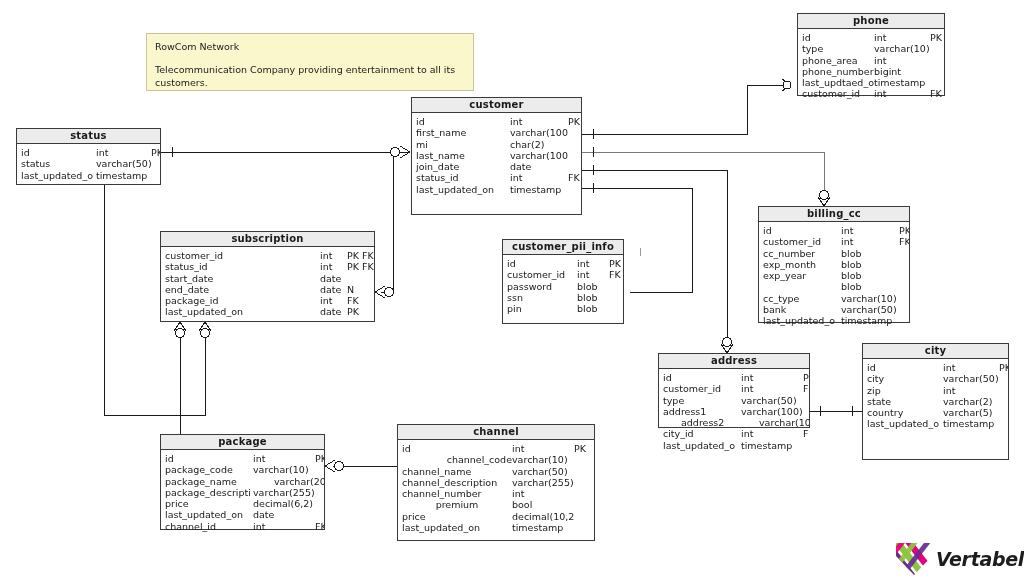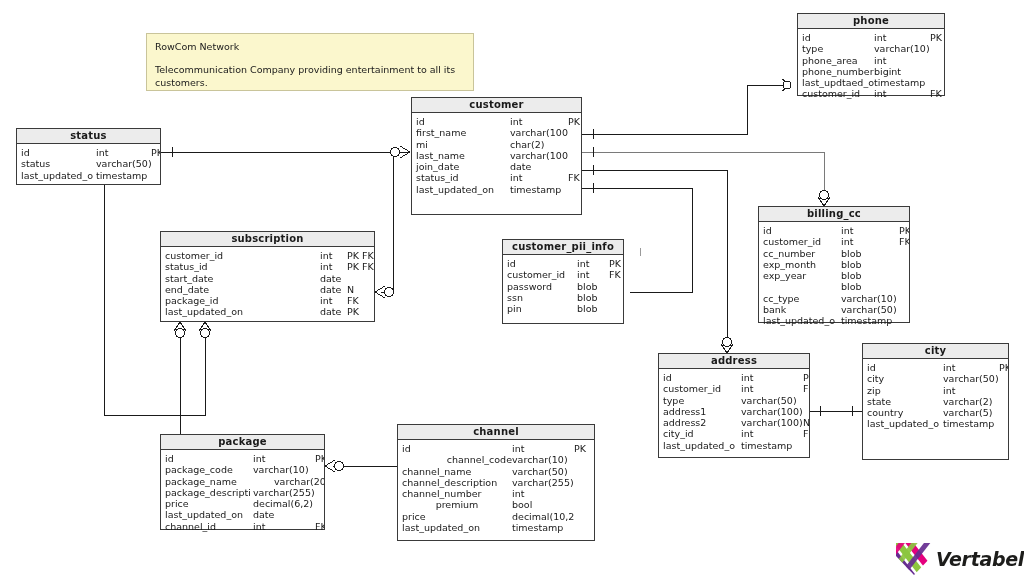--- a/index.html
+++ b/index.html
@@ -363,21 +363,21 @@
             <div class="c-type" style="flex: 0 0 58px;">varchar(50)</div>
             <div class="c-key" style="flex: 1 1 auto;"></div>
           </div>
           <div class="row">
             <div class="c-name" style="flex: 0 0 78px;">last_updated_o</div>
             <div class="c-type" style="flex: 0 0 58px;">timestamp</div>
             <div class="c-key" style="flex: 1 1 auto;"></div>
           </div>
         </div>
       </div>
-      <div class="tbl" style="left: 658px; top: 353px; width: 152px; height: 105px;">
+      <div class="tbl" style="left: 658px; top: 353px; width: 152px; height: 75px;">
         <div class="thead">address</div>
         <div class="tbody">
           <div class="row">
             <div class="c-name" style="flex: 0 0 78px;">id</div>
             <div class="c-type" style="flex: 0 0 62px;">int</div>
             <div class="c-key" style="flex: 1 1 auto;">PK</div>
           </div>
           <div class="row">
             <div class="c-name" style="flex: 0 0 78px;">customer_id</div>
             <div class="c-type" style="flex: 0 0 62px;">int</div>
@@ -387,21 +387,21 @@
             <div class="c-name" style="flex: 0 0 78px;">type</div>
             <div class="c-type" style="flex: 0 0 62px;">varchar(50)</div>
             <div class="c-key" style="flex: 1 1 auto;"></div>
           </div>
           <div class="row">
             <div class="c-name" style="flex: 0 0 78px;">address1</div>
             <div class="c-type" style="flex: 0 0 62px;">varchar(100)</div>
             <div class="c-key" style="flex: 1 1 auto;"></div>
           </div>
           <div class="row">
-            <div class="c-name" style="flex: 0 0 78px;">address2</div>
+            <div class="c-name" style="flex: 0 0 78px; margin-left: 18px;">address2</div>
             <div class="c-type" style="flex: 0 0 62px;">varchar(100)</div>
             <div class="c-key" style="flex: 1 1 auto;">N</div>
           </div>
           <div class="row">
             <div class="c-name" style="flex: 0 0 78px;">city_id</div>
             <div class="c-type" style="flex: 0 0 62px;">int</div>
             <div class="c-key" style="flex: 1 1 auto;">FK</div>
           </div>
           <div class="row">
             <div class="c-name" style="flex: 0 0 78px;">last_updated_o</div>

